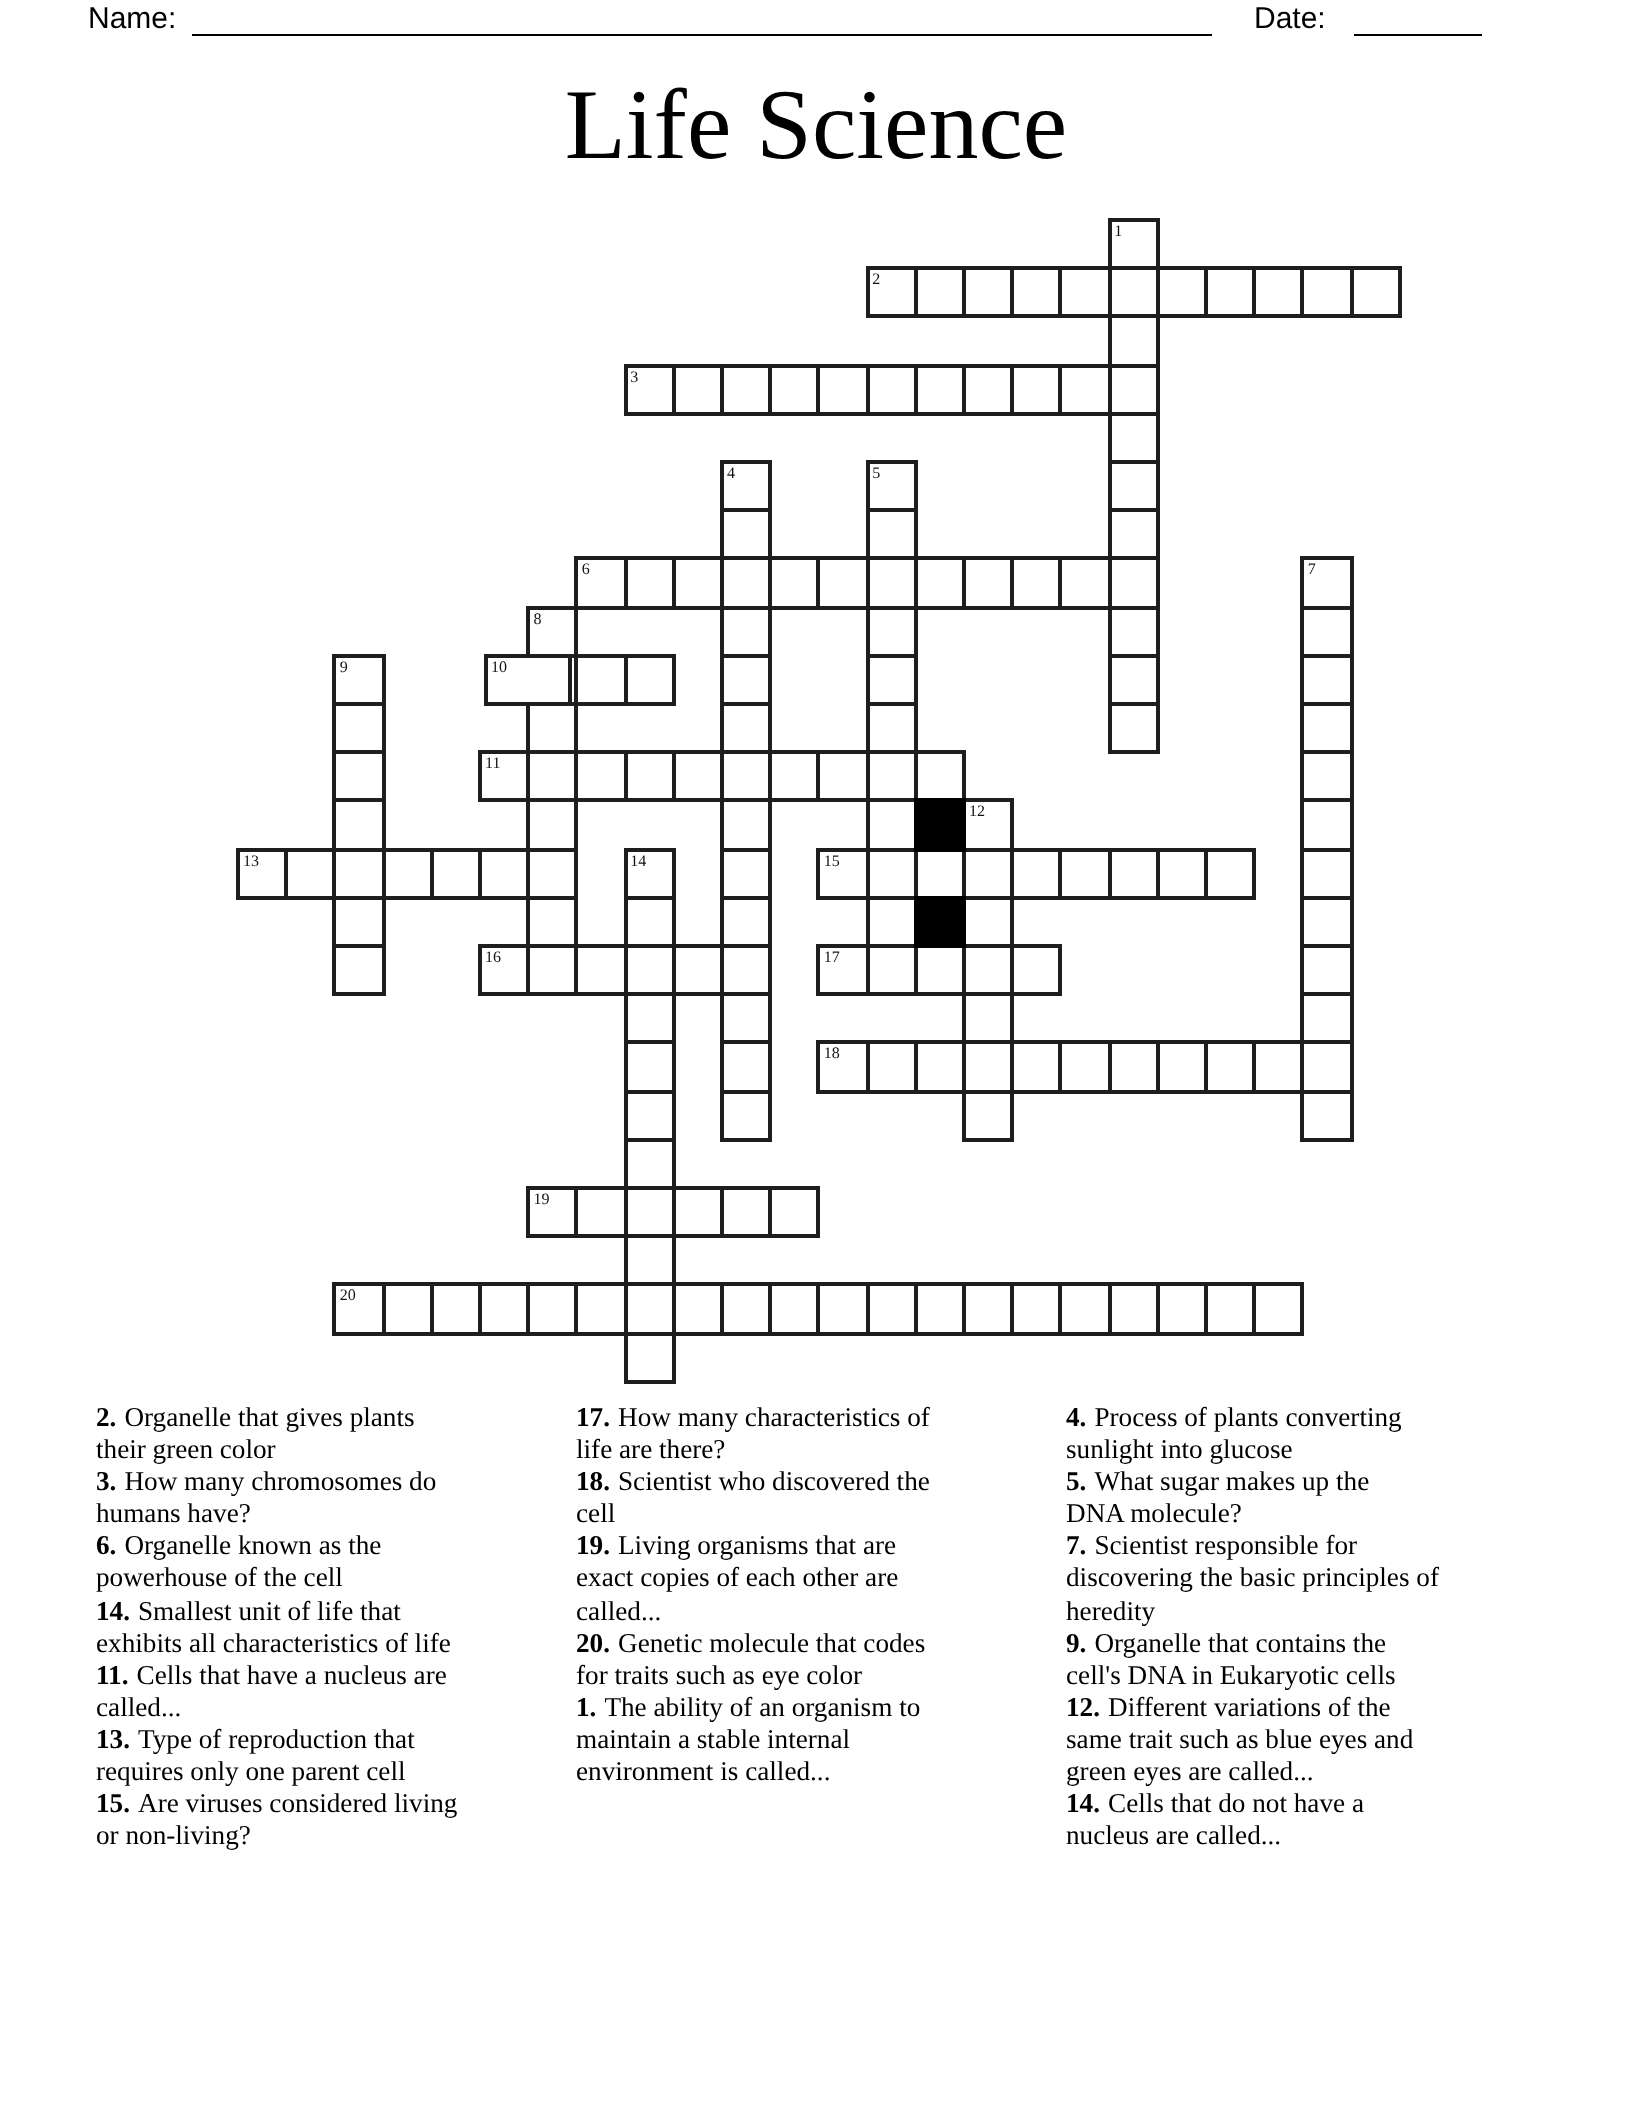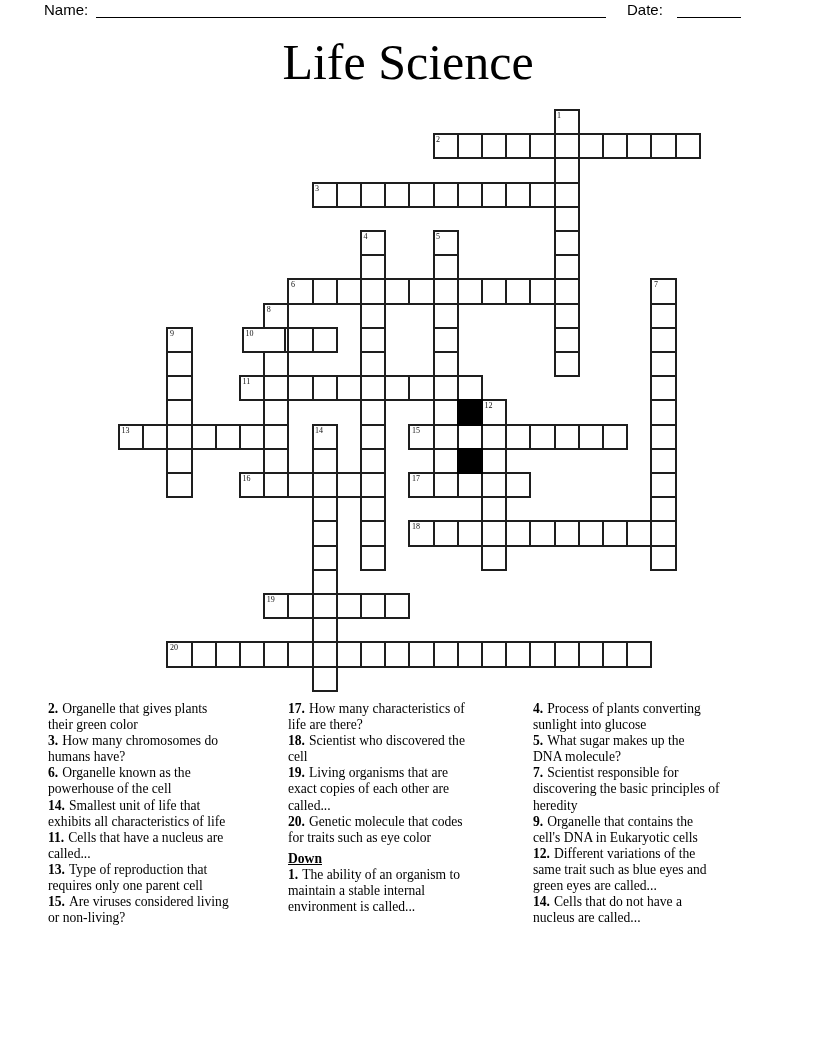--- a/index.html
+++ b/index.html
@@ -266,21 +266,21 @@
 powerhouse of the cell</span></div><div><span class="clue-label">14.</span><span>Smallest unit of life that
 exhibits all characteristics of life</span></div><div><span class="clue-label">11.</span><span>Cells that have a nucleus are
 called...</span></div><div><span class="clue-label">13.</span><span>Type of reproduction that
 requires only one parent cell</span></div><div><span class="clue-label">15.</span><span>Are viruses considered living
 or non-living?</span></div></div>
       <div class="clue-col" style="left: 288px; width: 243px;"><div><span class="clue-label">17.</span><span>How many characteristics of
 life are there?</span></div><div><span class="clue-label">18.</span><span>Scientist who discovered the
 cell</span></div><div><span class="clue-label">19.</span><span>Living organisms that are
 exact copies of each other are
 called...</span></div><div><span class="clue-label">20.</span><span>Genetic molecule that codes
-for traits such as eye color</span></div><div class="clue-heading">Down</div><div><span class="clue-label">1.</span><span>The ability of an organism to
+for traits such as eye color</span></div><div><span class="clue-label">1.</span><span>The ability of an organism to
 maintain a stable internal
 environment is called...</span></div></div>
       <div class="clue-col" style="left: 533px; width: 258px;"><div><span class="clue-label">4.</span><span>Process of plants converting
 sunlight into glucose</span></div><div><span class="clue-label">5.</span><span>What sugar makes up the
 DNA molecule?</span></div><div><span class="clue-label">7.</span><span>Scientist responsible for
 discovering the basic principles of
 heredity</span></div><div><span class="clue-label">9.</span><span>Organelle that contains the
 cell's DNA in Eukaryotic cells</span></div><div><span class="clue-label">12.</span><span>Different variations of the
 same trait such as blue eyes and
 green eyes are called...</span></div><div><span class="clue-label">14.</span><span>Cells that do not have a

